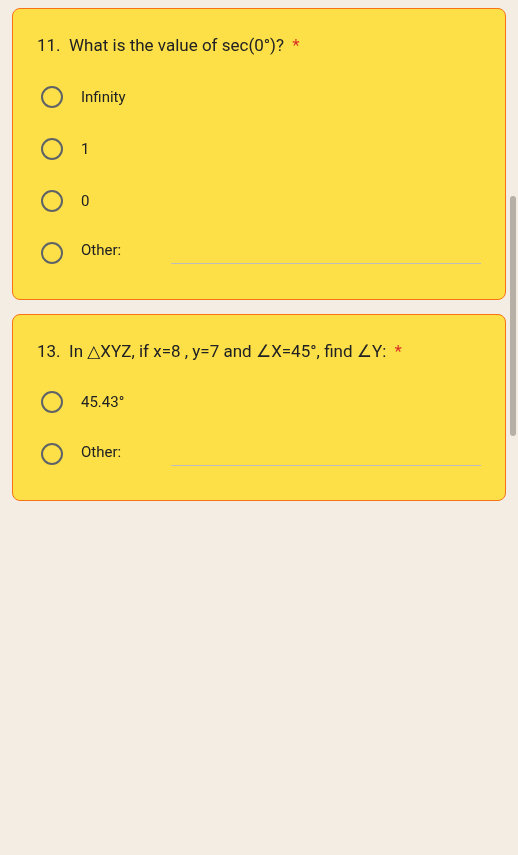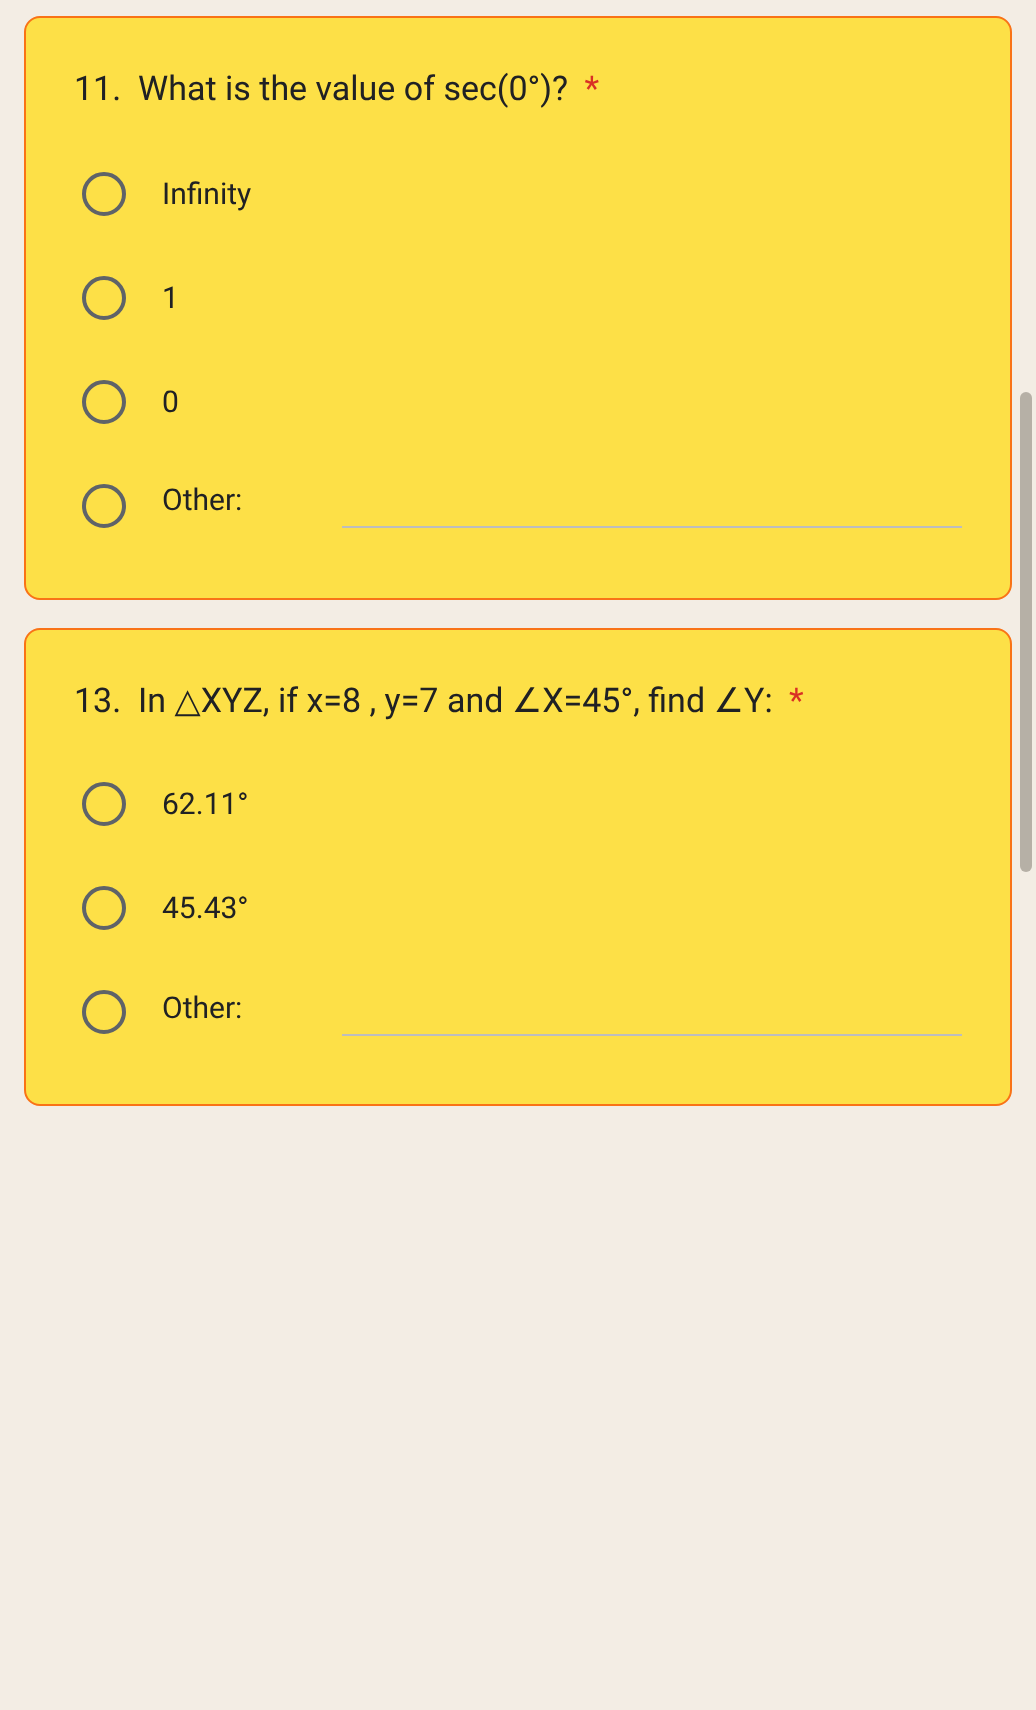--- a/index.html
+++ b/index.html
@@ -107,24 +107,20 @@
 
 <div class="card">
   <div class="question-text">
     <span>13.</span>
     <span>&nbsp;</span><span>In △XYZ, if x=8 , y=7 and ∠X=45°, find ∠Y:</span>
     <span class="required">*</span>
   </div>
 
   <div class="option-row">
     <span class="radio"></span>
-    <span class="option-label">62.11°</span>
-  </div>
-  <div class="option-row">
-    <span class="radio"></span>
     <span class="option-label">45.43°</span>
   </div>
   <div class="option-row">
     <span class="radio"></span>
     <div class="other-wrap">
       <span class="option-label">Other:</span>
       <input type="text" class="other-input" style="">
     </div>
   </div>
 </div>

